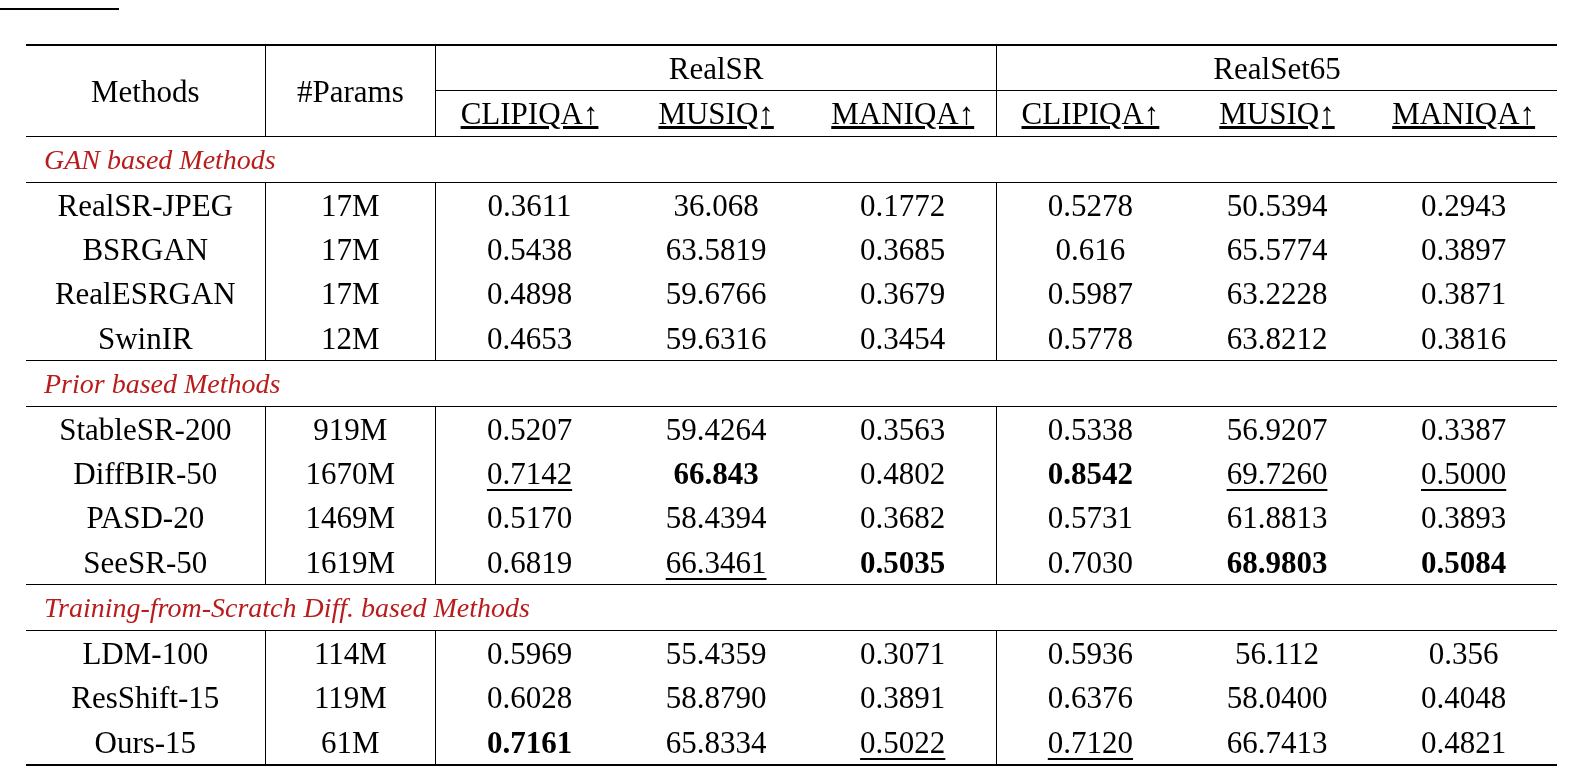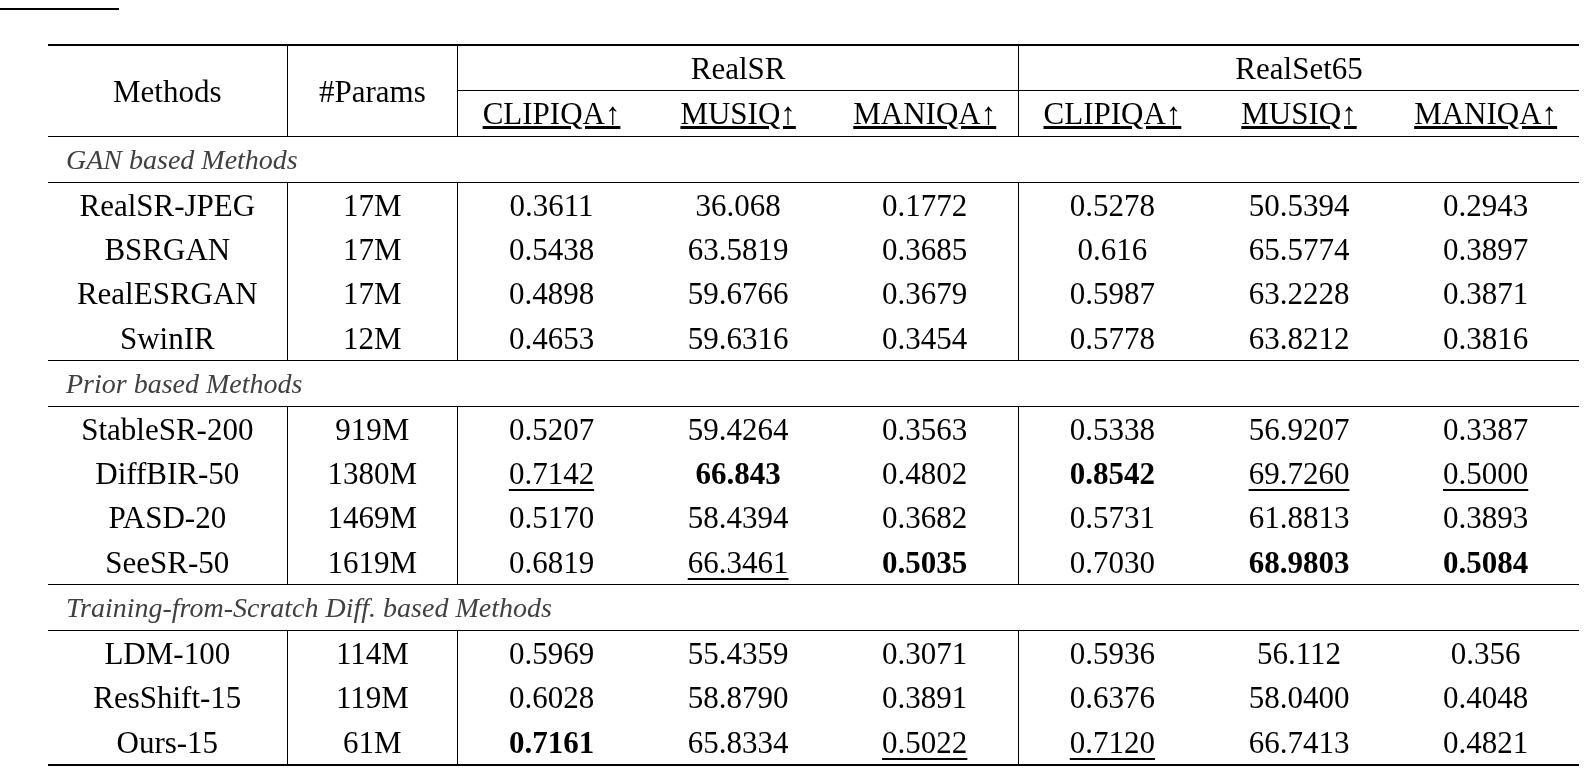--- a/index.html
+++ b/index.html
@@ -1,31 +1,31 @@
 <!DOCTYPE html>
 <html><head>
 <meta charset="utf-8">
 <style>
   html, body { margin: 0; padding: 0; background: #ffffff; }
   body { width: 1589px; height: 778px; position: relative; overflow: hidden;
          font-family: "Liberation Serif", "DejaVu Serif", serif; color: #000; }
   .top-underline { position: absolute; left: 0; top: 8px; width: 119px; height: 0;
                    border-top: 2px solid #000; }
-  table.results { position: absolute; left: 48px; top: 44px; width: 1531px;
+  table.results { position: absolute; left: 26px; top: 44px; width: 1531px;
                   border-collapse: collapse; font-size: 31px; line-height: 1; }
   table.results td, table.results th { padding: 0; text-align: center; font-weight: normal;
                   white-space: nowrap; }
   .rule-top { border-top: 2.5px solid #000; }
   .rule-bottom { border-bottom: 2.5px solid #000; }
   .rule-mid { border-top: 1.5px solid #000; }
   .vl { border-left: 1.5px solid #000; }
   tr.h1 th { height: 44px; }
   tr.h2 th { height: 45px; text-decoration: underline; }
   tr.sec td { height: 45px; text-align: left; padding-left: 18px; font-style: italic;
-              color: #404040; font-size: 28px; }
+              color: #b91c1c; font-size: 28px; }
   tr.row td { height: 44.3px; }
   .col-method { width: 239px; }
   .col-params { width: 170px; }
   .col-m { width: 187px; }
   .bold { font-weight: bold; }
   .ul { text-decoration: underline; text-underline-offset: 5px; text-decoration-thickness: 1.5px; text-align: center; }
   .group-line { border-bottom: 1.5px solid #000; }
 </style>
 </head>
 <body>
@@ -101,21 +101,21 @@
         <td class="vl">919M</td>
         <td class="vl"><span class="">0.5207</span></td>
         <td><span class="">59.4264</span></td>
         <td><span class="">0.3563</span></td>
         <td class="vl"><span class="">0.5338</span></td>
         <td><span class="">56.9207</span></td>
         <td><span class="">0.3387</span></td>
       </tr>
       <tr class="row">
         <td>DiffBIR-50</td>
-        <td class="vl">1380M</td>
+        <td class="vl">1670M</td>
         <td class="vl"><span class="ul">0.7142</span></td>
         <td><span class="bold">66.843</span></td>
         <td><span class="">0.4802</span></td>
         <td class="vl"><span class="bold">0.8542</span></td>
         <td><span class="ul">69.7260</span></td>
         <td><span class="ul">0.5000</span></td>
       </tr>
       <tr class="row">
         <td>PASD-20</td>
         <td class="vl">1469M</td>

